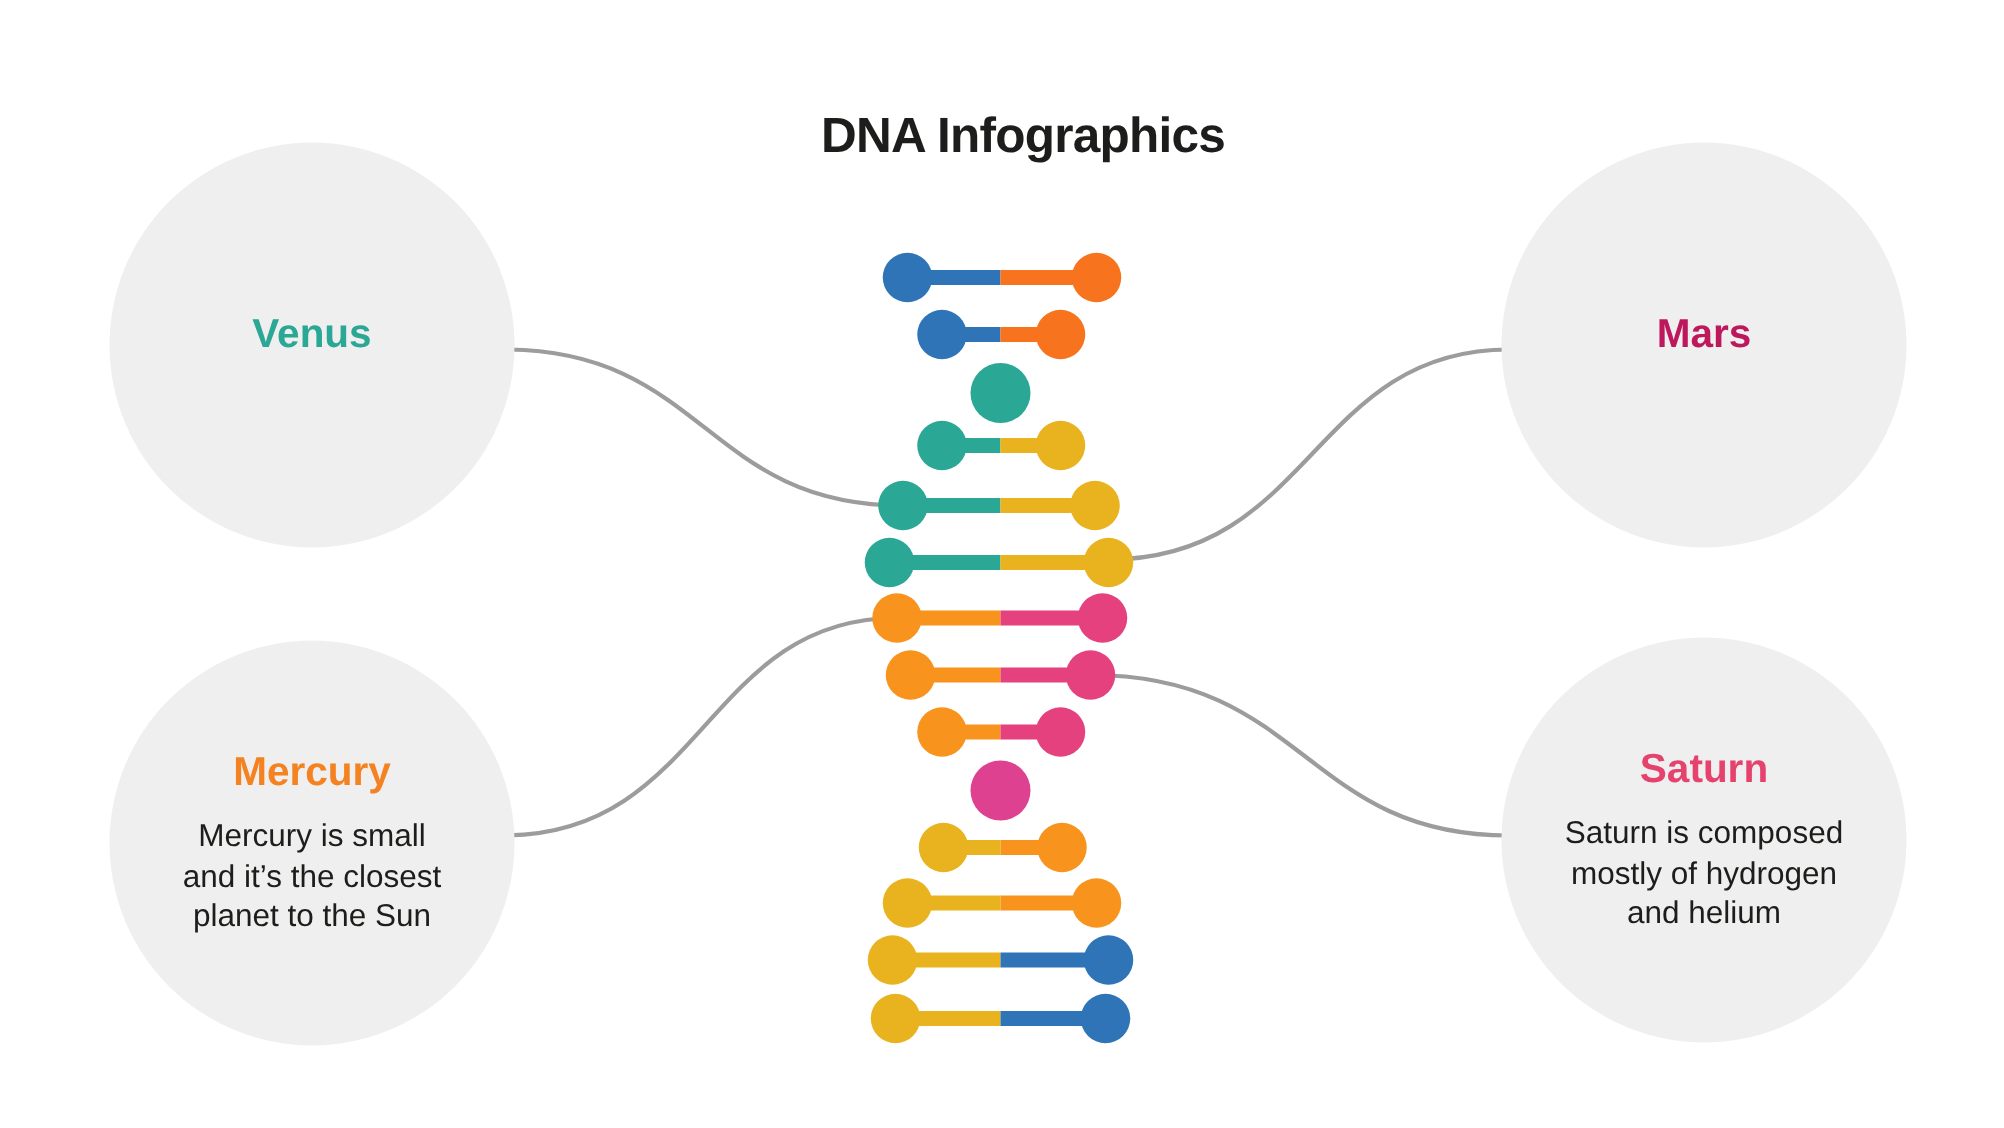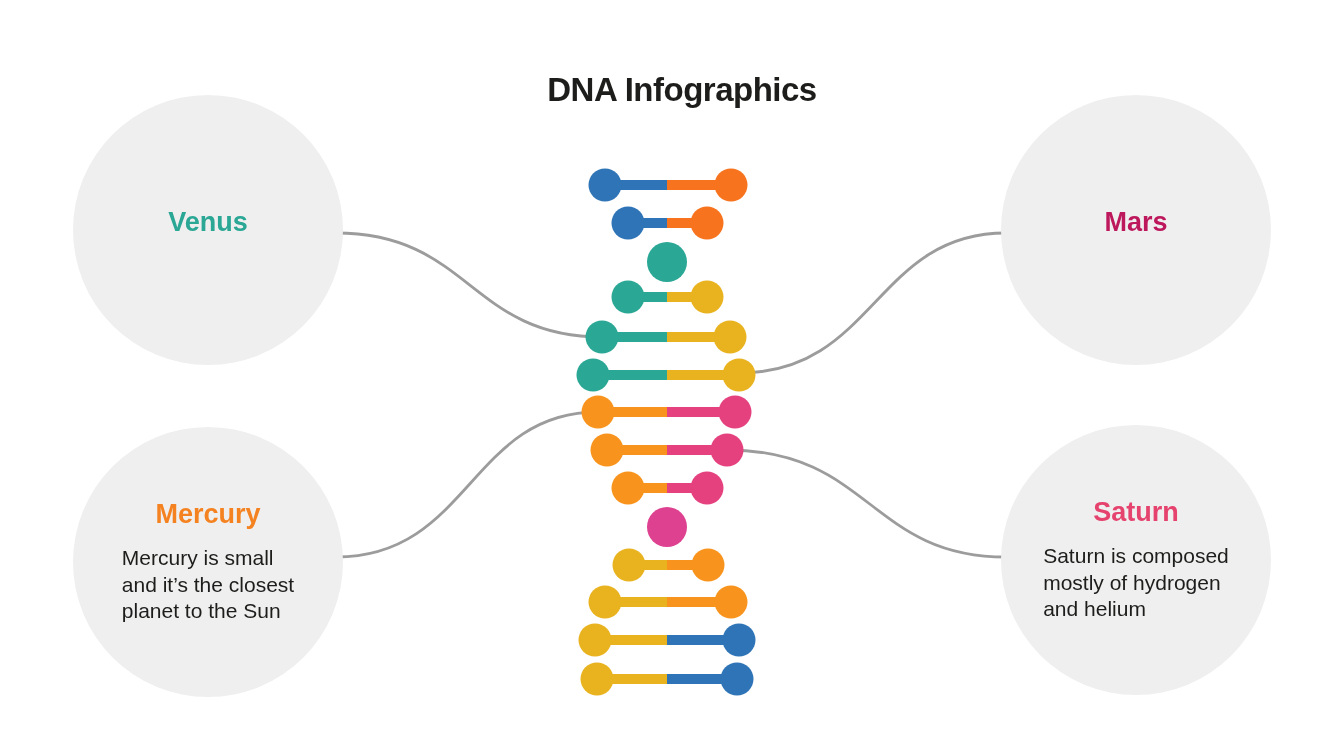--- a/index.html
+++ b/index.html
@@ -26,20 +26,21 @@
   .card {
     position: absolute;
     width: 270px;
     height: 270px;
     border-radius: 50%;
     background: #efefef;
     display: flex;
     flex-direction: column;
     align-items: center;
     justify-content: center;
+    text-align: center;
   }
   .card-title {
     font-size: 27px;
     font-weight: 700;
     margin-bottom: 15px;
   }
   .card-body {
     font-size: 21px;
     line-height: 1.28;
     color: #1d1d1b;

